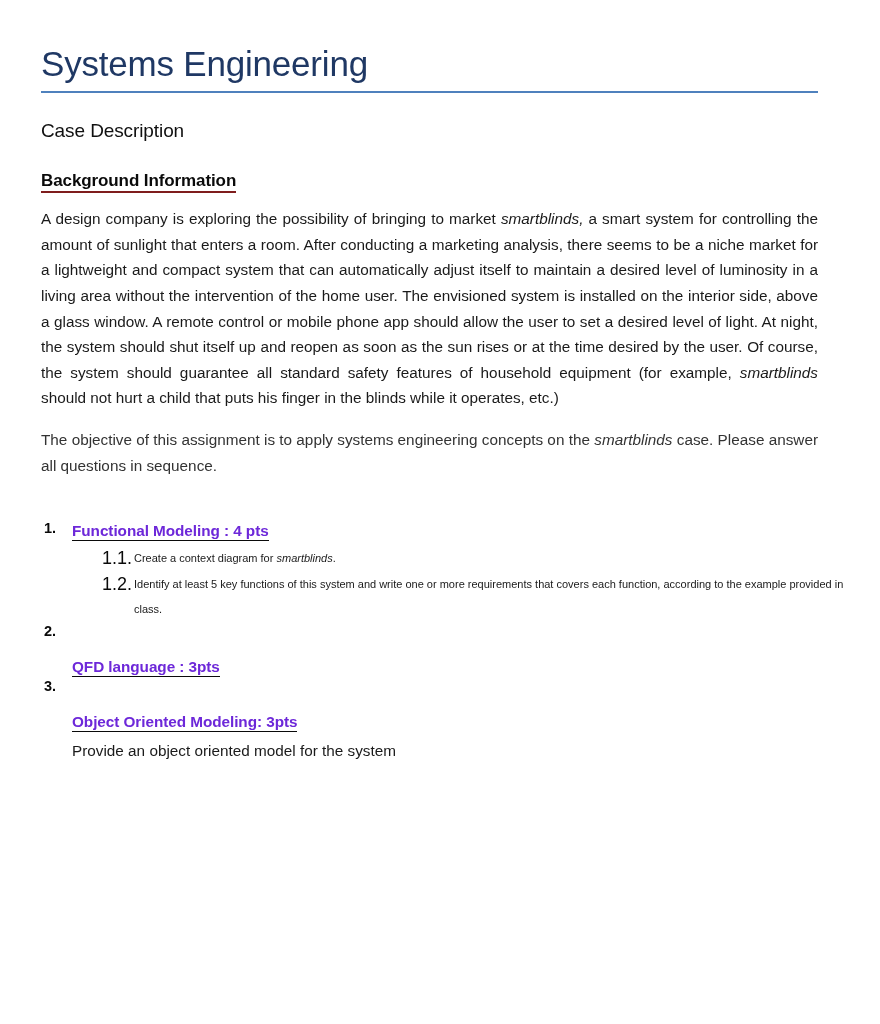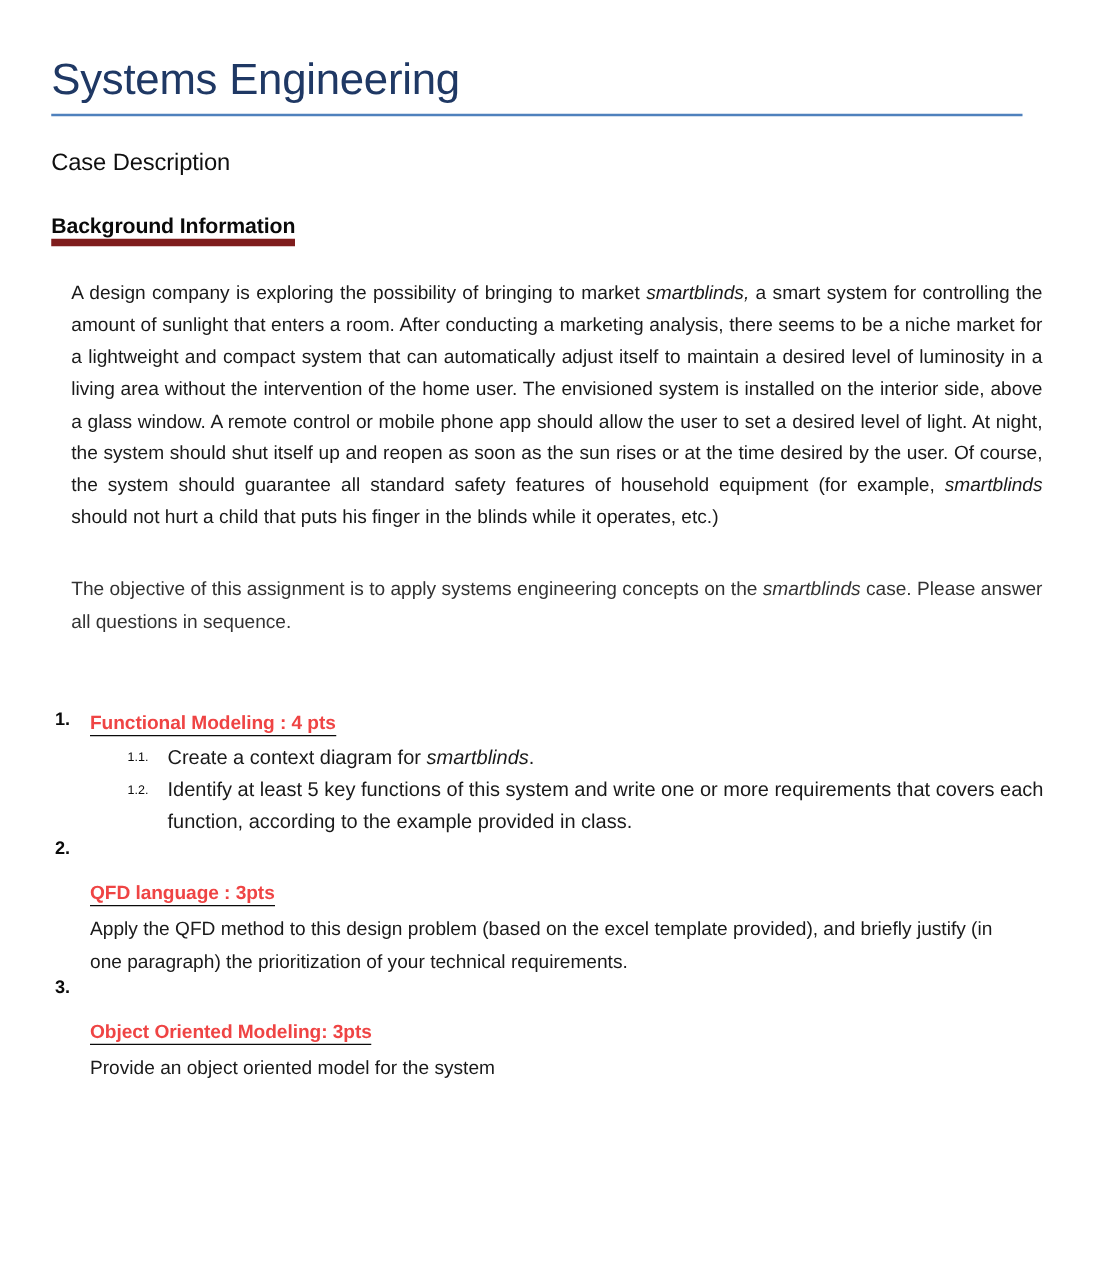--- a/index.html
+++ b/index.html
@@ -51,27 +51,27 @@
   }
   .h2 {
     margin: 0;
     padding-top: 29px;
     font-size: 17px;
     font-weight: bold;
     color: #0A0A0A;
     letter-spacing: -0.1px;
   }
   .h2 .u {
-    border-bottom: 6px solid #7f1d1d;
+    border-bottom: 2px solid #7f1d1d;
     padding-bottom: 1px;
   }
 
   
   .body-p {
-    margin: 16px;
+    margin: 0;
     font-size: 15.3px;
     line-height: 25.6px;
     text-align: justify;
     text-justify: inter-word;
     color: #1a1a1a;
     width: 777px;
   }
   .body-p.first { padding-top: 15px; }
   .body-p.muted { color: #333333; padding-top: 16px; }
   .body-p i { font-style: italic; }
@@ -91,21 +91,21 @@
     left: 3px;
     top: 0;
     font-size: 14.5px;
     font-weight: bold;
     color: #0A0A0A;
   }
   .item-title {
     margin: 0;
     font-size: 15.3px;
     font-weight: bold;
-    color: #ef4444;
+    color: #6d28d9;
     letter-spacing: -0.05px;
     line-height: 22px;
   }
   .item-title .u {
     border-bottom: 1.6px solid #0A0A0A;
     padding-bottom: 1px;
   }
 
   .item-body {
     margin: 0;
@@ -121,27 +121,27 @@
   .sublist { padding-top: 4px; }
   .subitem {
     position: relative;
     padding-left: 62px;
     min-height: 22px;
   }
   .subitem-num {
     position: absolute;
     left: 30px;
     top: 0;
-    font-size: 10px;
+    font-size: 18px;
     color: #0A0A0A;
     line-height: 25.6px;
   }
   .subitem-text {
     margin: 0;
-    font-size: 16px;
+    font-size: 11px;
     line-height: 25.6px;
     color: #1a1a1a;
     width: 716px;
     text-align: left;
   }
   .subitem-text i { font-style: italic; }
 </style>
 </head>
 <body>
 
@@ -172,21 +172,20 @@
         <div class="subitem">
           <span class="subitem-num">1.2.</span>
           <p class="subitem-text">Identify at least 5 key functions of this system and write one or more requirements that covers each function, according to the example provided in class.</p>
         </div>
       </div>
     </div>
 
     <div class="item">
       <span class="item-num">2.</span>
       <p class="item-title"><span class="u">QFD language : 3pts</span></p>
-      <p class="item-body">Apply the QFD method to this design problem (based on the excel template provided), and briefly justify (in one paragraph) the prioritization of your technical requirements.</p>
     </div>
 
     <div class="item">
       <span class="item-num">3.</span>
       <p class="item-title"><span class="u">Object Oriented Modeling: 3pts</span></p>
       <p class="item-body">Provide an object oriented model for the system</p>
     </div>
 
   </div>
 </div>

